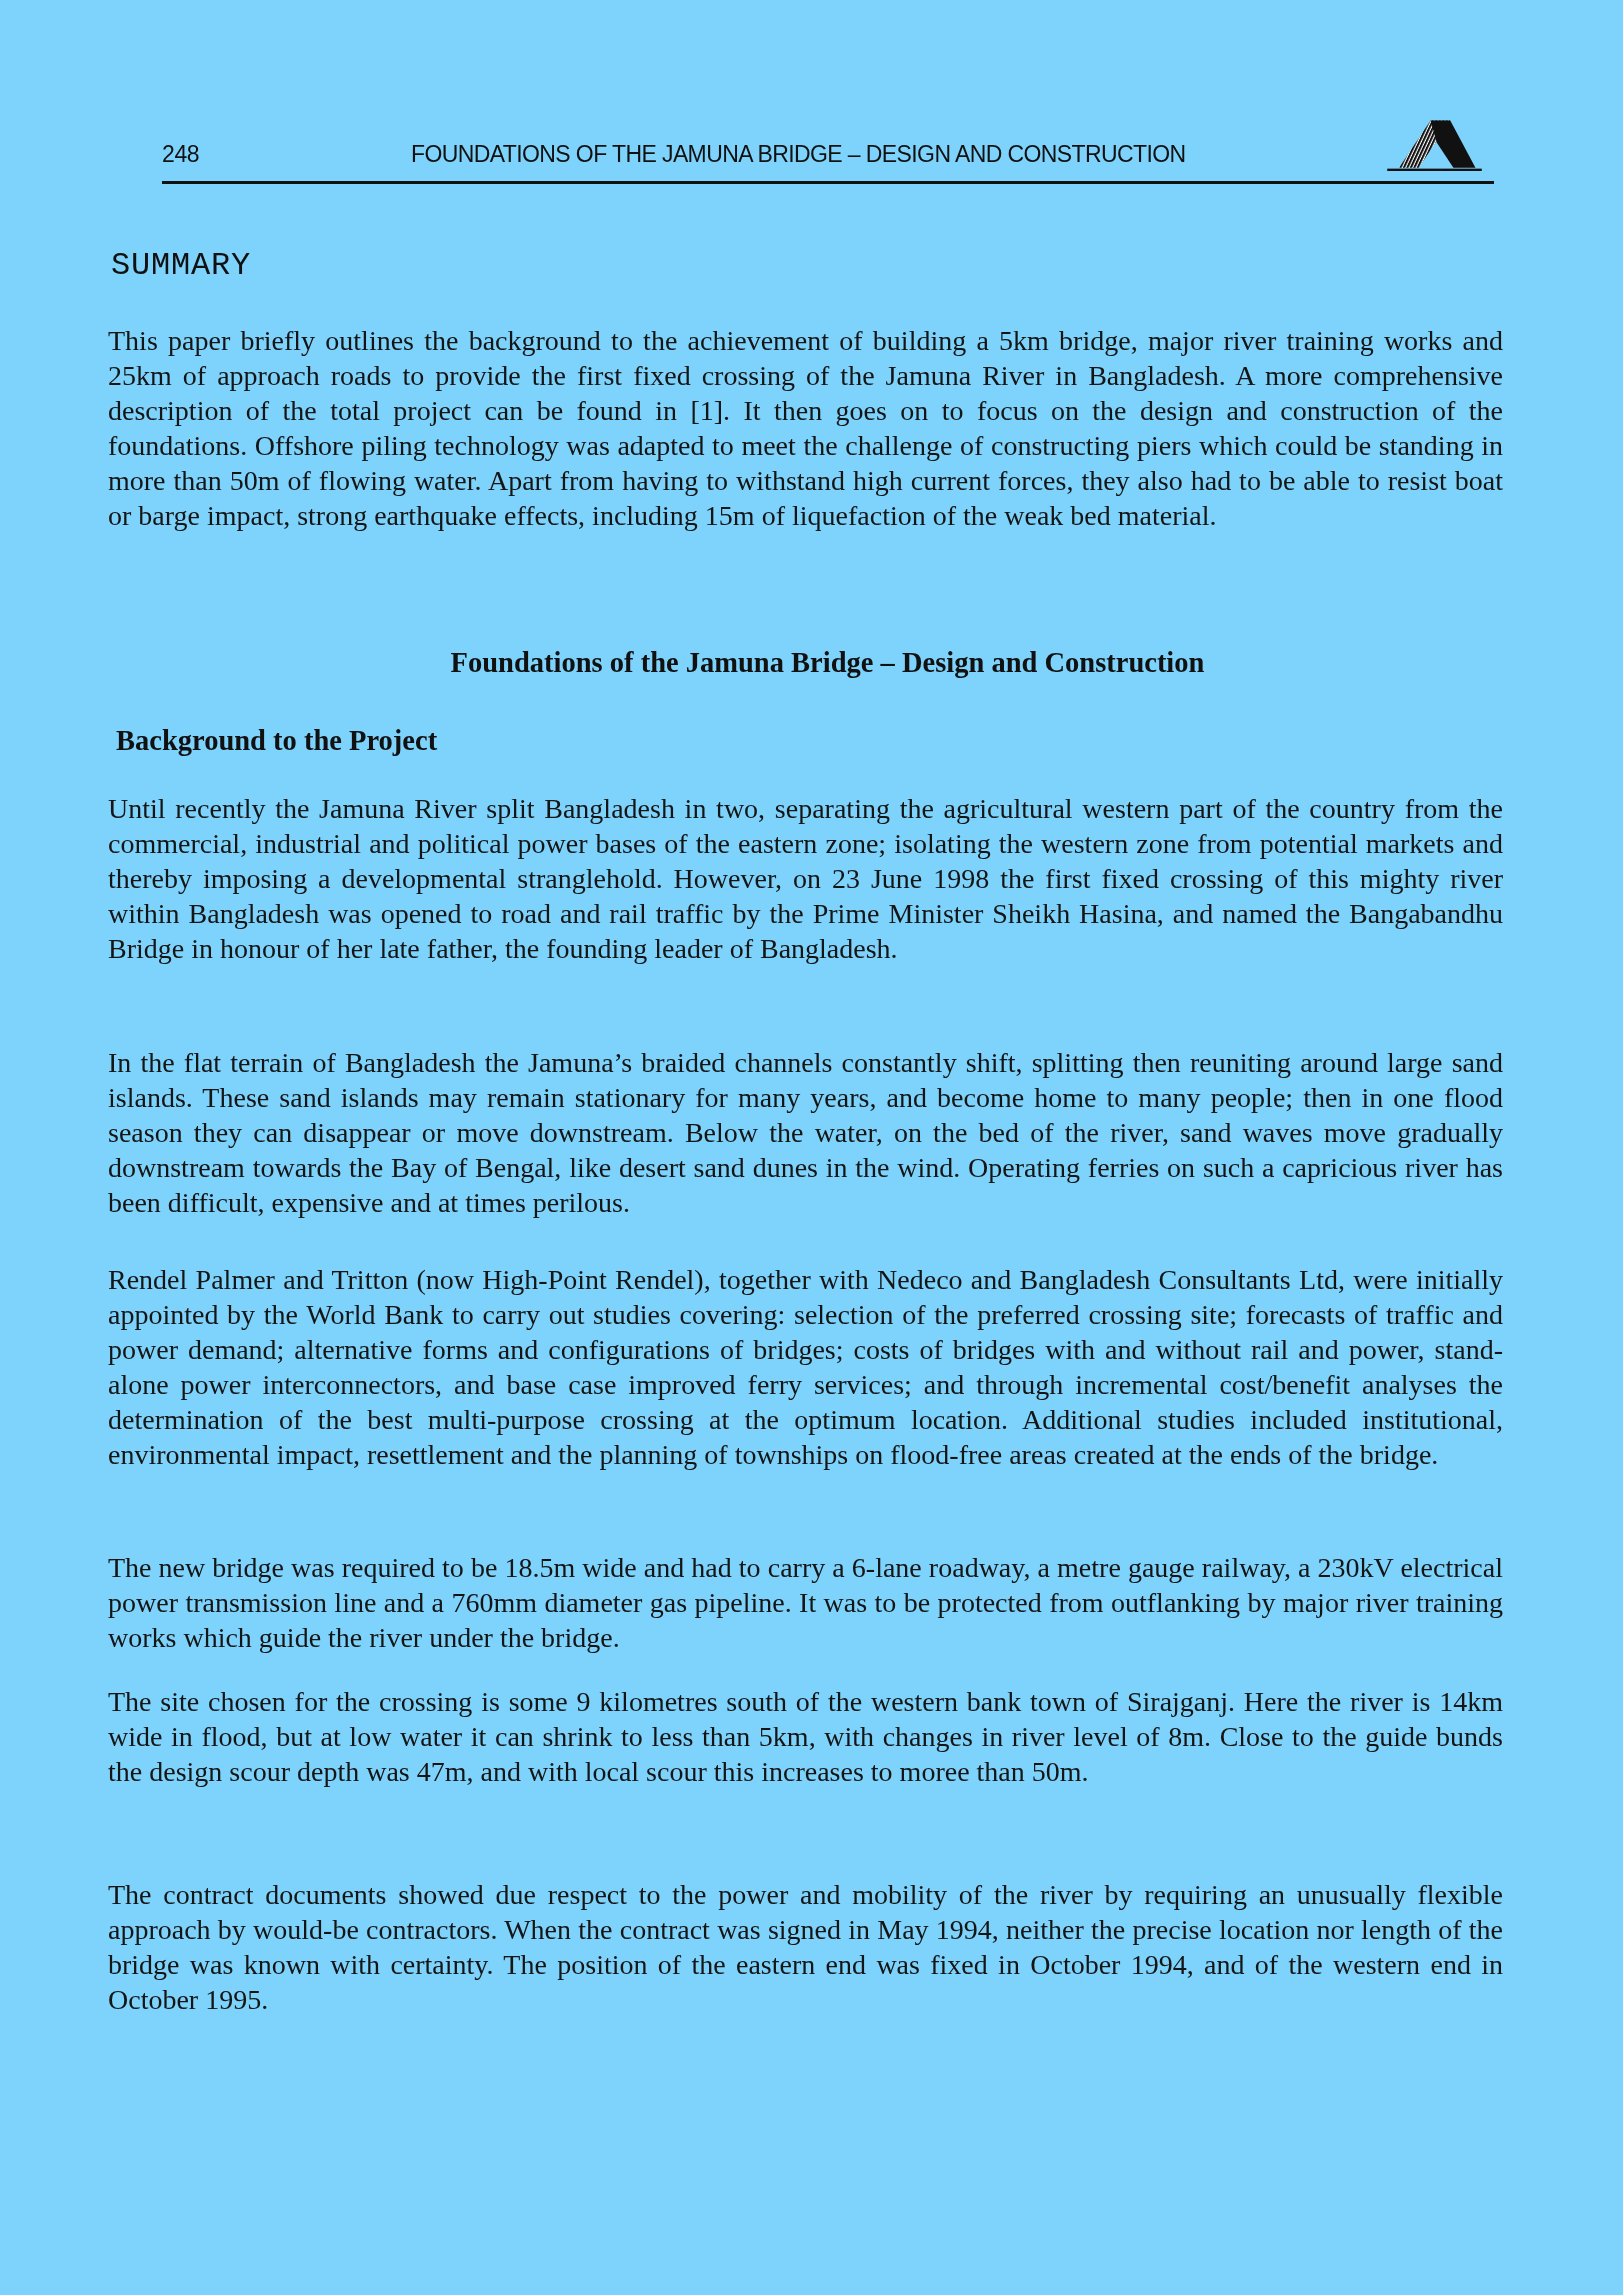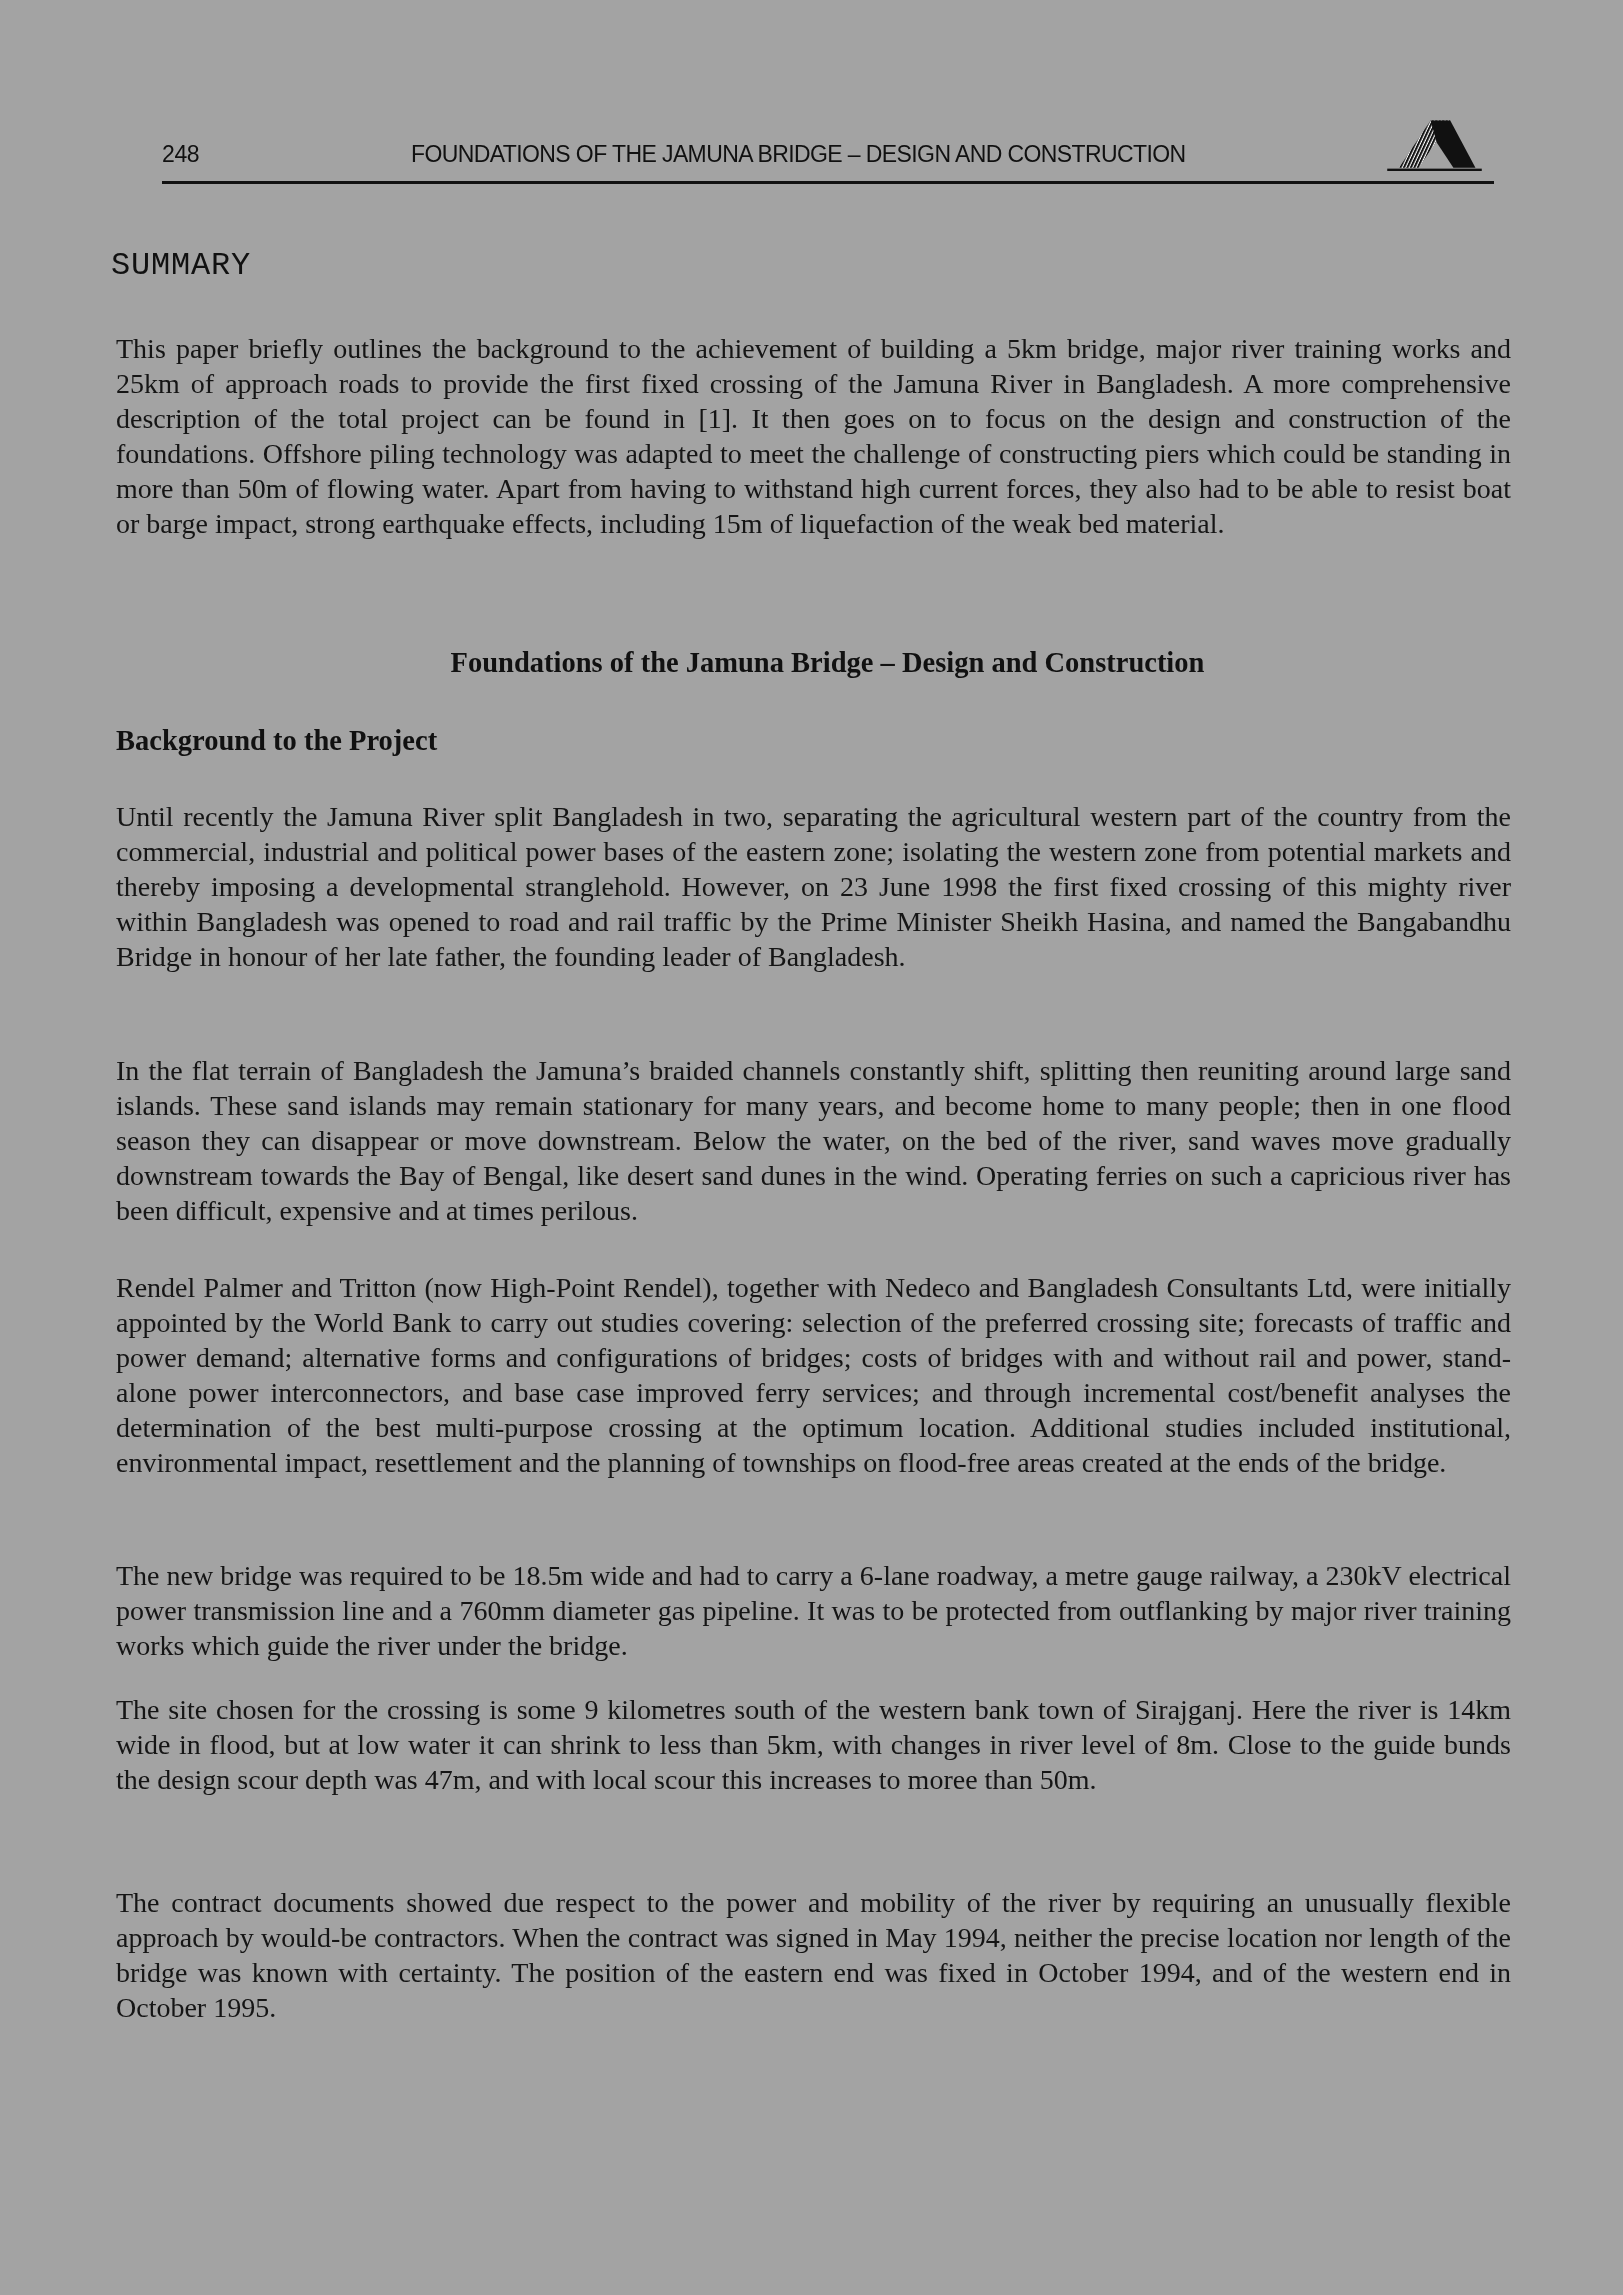--- a/index.html
+++ b/index.html
@@ -14,21 +14,21 @@
       overflow: hidden;
       color: #111111;
       font-family: "Liberation Serif", "DejaVu Serif", serif;
     }
     .page {
       position: absolute;
       left: 0;
       top: 0;
       width: 1623px;
       height: 2295px;
-      background: #a3a3a3;
+      background: #7dd3fc;
     }
     
     .running-header {
       position: absolute;
       left: 162px;
       top: 127px;
       width: 1332px;
       height: 55px;
     }
     .running-header .page-number {
@@ -78,21 +78,21 @@
       color: #111;
     }
     .text-block {
       position: absolute;
       left: 108px;
       width: 1395px;
       font-family: "Liberation Serif", "DejaVu Serif", serif;
       font-size: 28px;
       line-height: 35px;
       text-align: justify;
-      margin: 8px;
+      margin: 0;
       color: #151515;
     }
     .paper-title {
       position: absolute;
       left: 0;
       width: 1623px;
       top: 647px;
       text-align: center;
       font-family: "Liberation Serif", "DejaVu Serif", serif;
       font-size: 28.5px;

